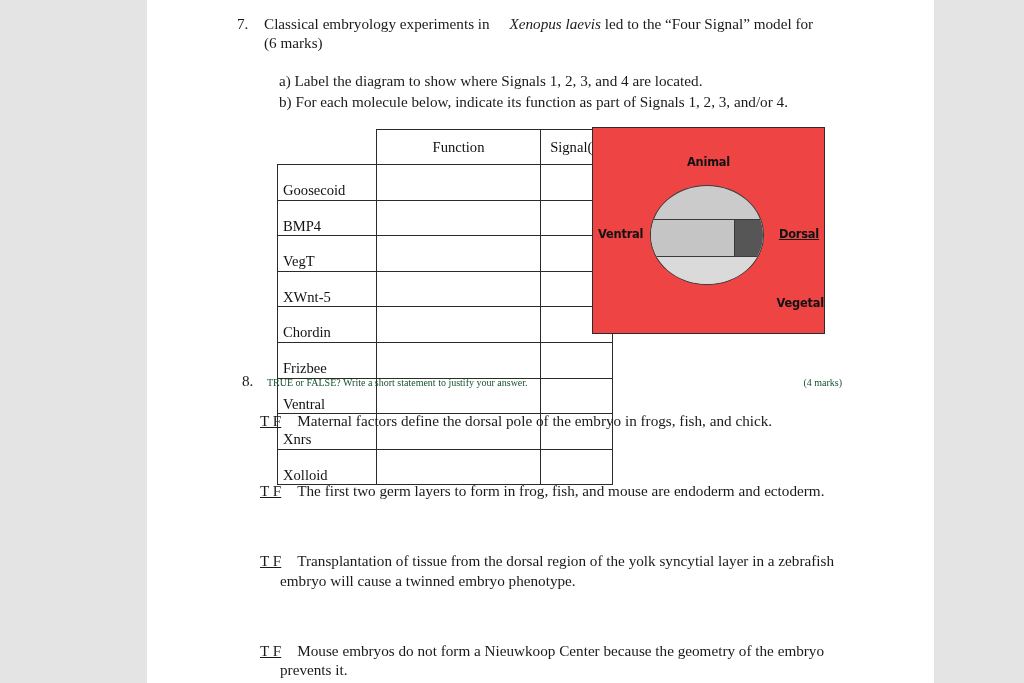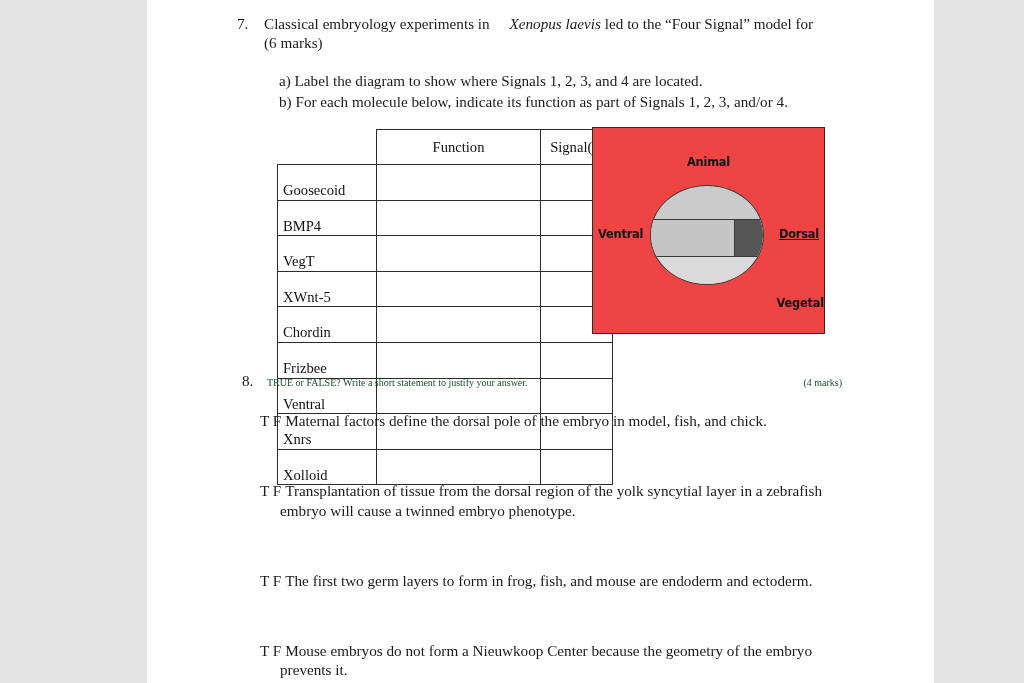--- a/index.html
+++ b/index.html
@@ -177,21 +177,21 @@
   .tf-item {
     font-size: 15.2px;
     line-height: 19.5px;
     color: #1a1a1a;
     margin-bottom: 50.5px;
   }
   .tf-item .cont {
     display: block;
     padding-left: 20px;
   }
-  .tf-mark { margin-right: 4px; }
+  .tf-mark { margin-right: 16px; text-decoration: underline; }
 </style>
 </head>
 <body>
 
 <div class="page">
 
   <div class="q7">
     <div class="q-row">
       <div class="q-num">7.</div>
       <div class="q-body">
@@ -283,28 +283,28 @@
       <div class="q-num">8.</div>
       <div class="q8-line">
         <span>TRUE or FALSE?  Write a short statement to justify your answer.</span>
         <span>(4 marks)</span>
       </div>
     </div>
   </div>
 
   <div class="tf-list">
     <div class="tf-item">
-      <span class="tf-mark">T F</span><span>Maternal factors define the dorsal pole of the embryo in model, fish, and chick.</span>
+      <span class="tf-mark">T F</span><span>Maternal factors define the dorsal pole of the embryo in frogs, fish, and chick.</span>
+    </div>
+    <div class="tf-item">
+      <span class="tf-mark">T F</span><span>The first two germ layers to form in frog, fish, and mouse are endoderm and ectoderm.</span>
     </div>
     <div class="tf-item">
       <span class="tf-mark">T F</span><span>Transplantation of tissue from the dorsal region of the yolk syncytial layer in a zebrafish</span>
       <span class="cont">embryo will cause a twinned embryo phenotype.</span>
     </div>
     <div class="tf-item">
-      <span class="tf-mark">T F</span><span>The first two germ layers to form in frog, fish, and mouse are endoderm and ectoderm.</span>
-    </div>
-    <div class="tf-item">
       <span class="tf-mark">T F</span><span>Mouse embryos do not form a Nieuwkoop Center because the geometry of the embryo</span>
       <span class="cont">prevents it.</span>
     </div>
   </div>
 
 </div>
 
 </body></html>

